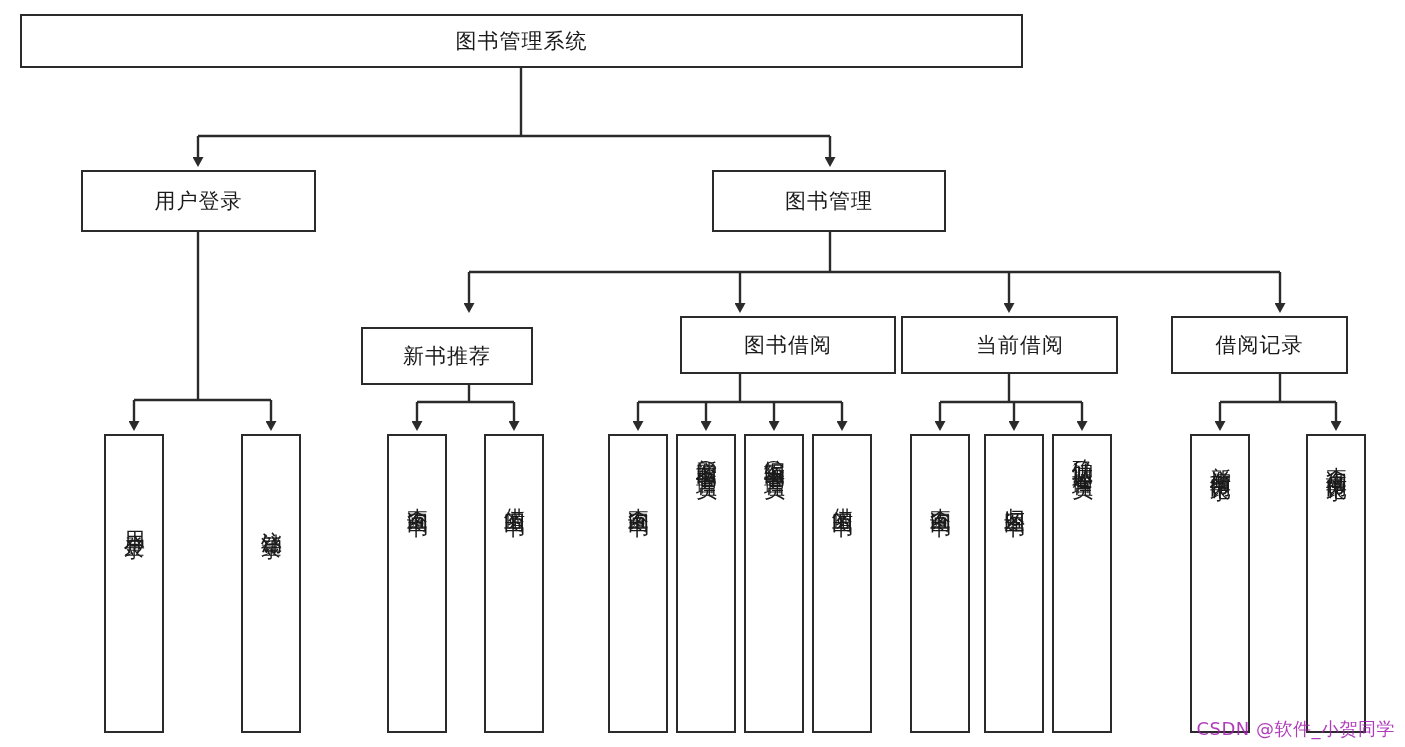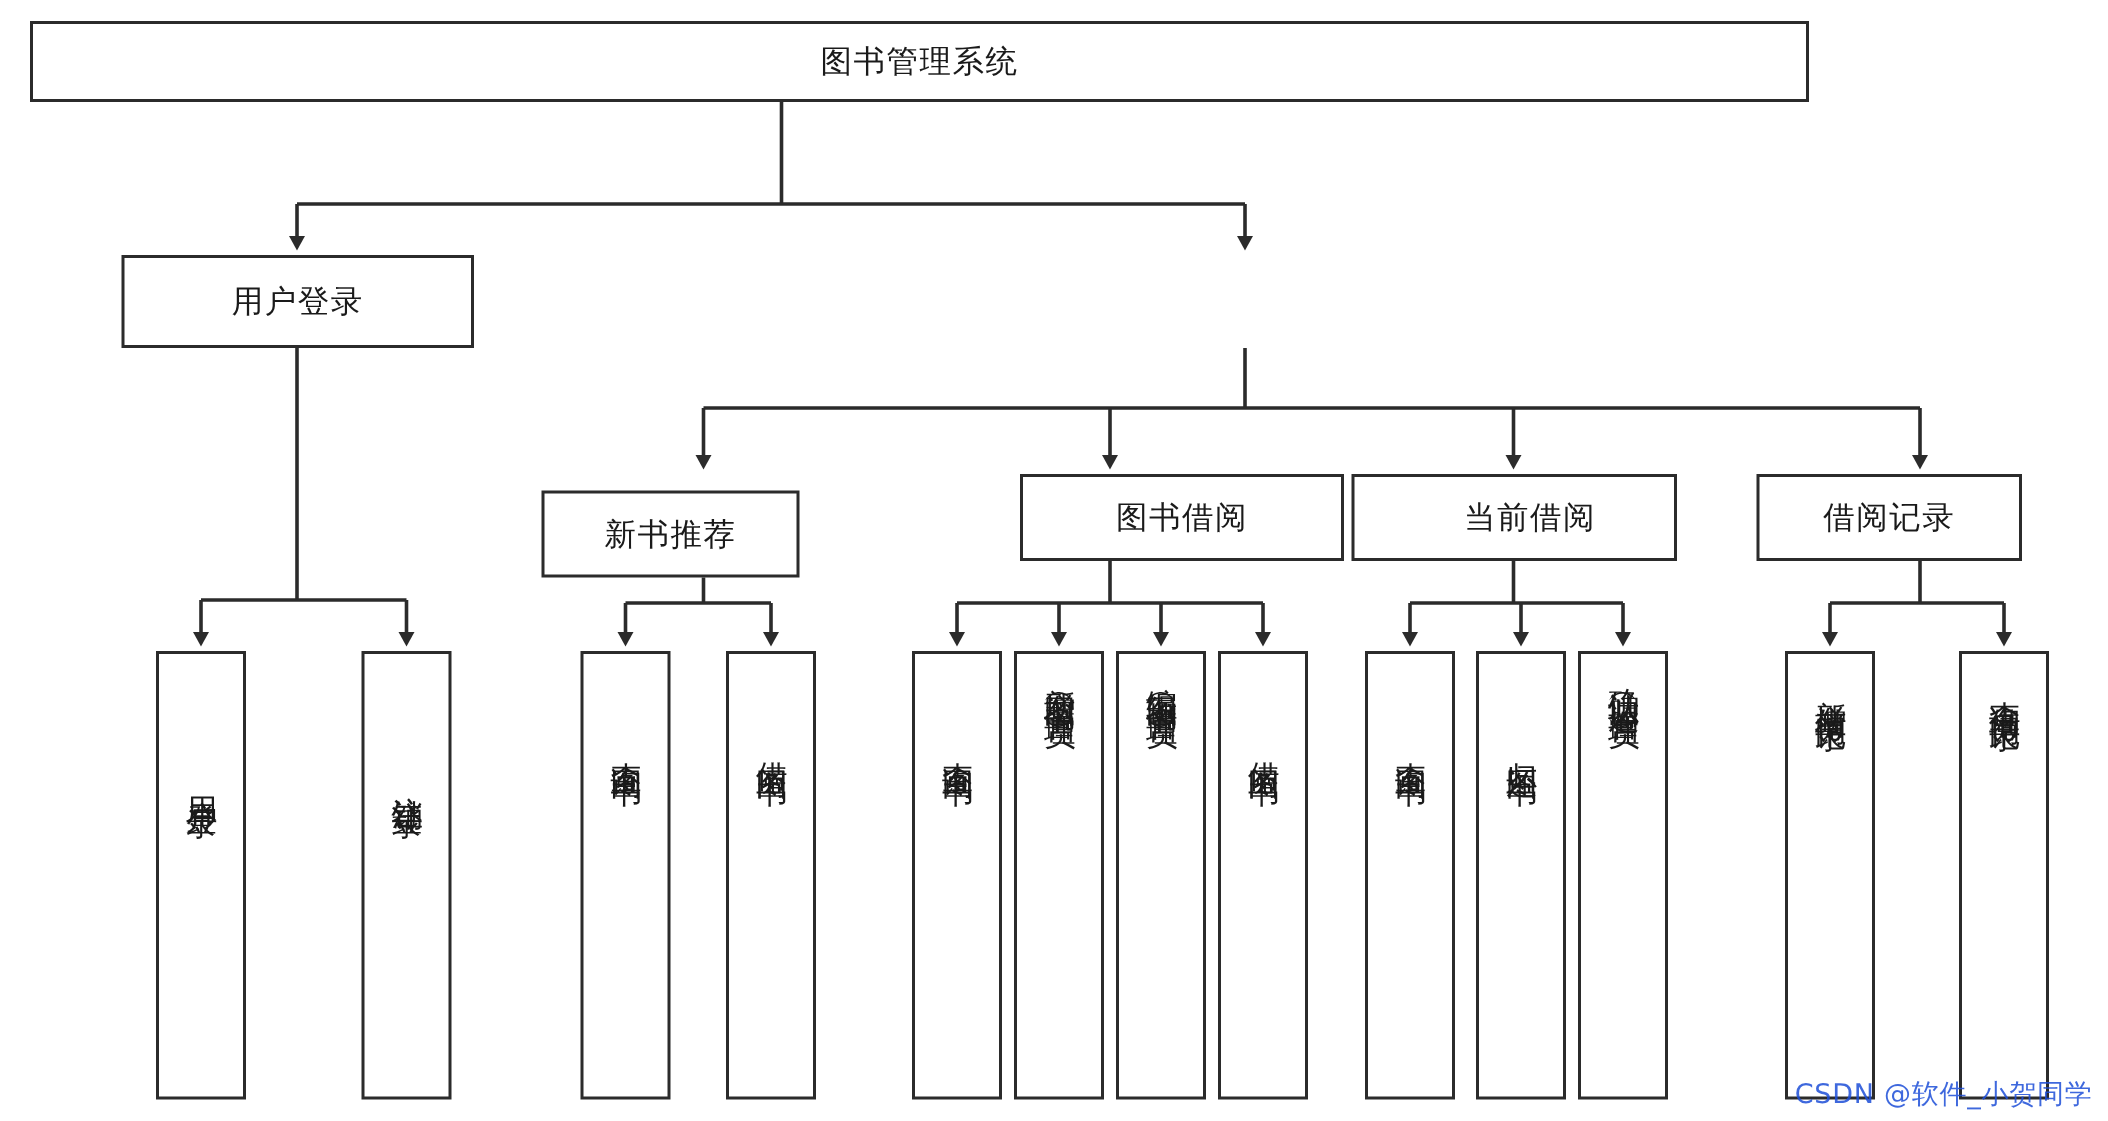--- a/index.html
+++ b/index.html
@@ -56,21 +56,21 @@
   }
   .node.vert.mid .label  { margin-top: 78px; }
   .node.vert.mid2 .label { margin-top: 55px; }
   .node.vert.top .label  { margin-top: 6px; }
   .node.vert.top2 .label { margin-top: 14px; }
   .watermark {
     position: absolute;
     right: 10px;
     bottom: 6px;
     font-size: 18px;
-    color: #1d4ed8;
+    color: #a21caf;
     opacity: .85;
     letter-spacing: .5px;
     white-space: nowrap;
   }
 </style>
 </head>
 <body>
 
 <div id="canvas">
 
@@ -117,26 +117,29 @@
       <path d="M1014,402 L1014,422" marker-end="url(#arrow)"></path>
       <path d="M1082,402 L1082,422" marker-end="url(#arrow)"></path>
 
       <path d="M1280,374 L1280,402"></path>
       <path d="M1220,402 L1336,402"></path>
       <path d="M1220,402 L1220,422" marker-end="url(#arrow)"></path>
       <path d="M1336,402 L1336,422" marker-end="url(#arrow)"></path>
     </g>
   </svg>
 
-  <div class="node horiz" style="left:20px; top:14px; width:1186px; height:54px;">
+  <div class="node horiz" style="left:20px; top:14px; width:1003px; height:54px;">
     <span class="label">图书管理系统</span>
   </div>
 
   <div class="node horiz" style="left:81px; top:170px; width:235px; height:62px;">
     <span class="label">用户登录</span>
+  </div>
+  <div class="node horiz" style="left:712px; top:170px; width:234px; height:62px;">
+    <span class="label">图书管理</span>
   </div>
 
   <div class="node horiz" style="left:361px; top:327px; width:172px; height:58px;">
     <span class="label">新书推荐</span>
   </div>
   <div class="node horiz" style="left:632px; top:316px; width:216px; height:58px;margin-left:48px;">
     <span class="label">图书借阅</span>
   </div>
   <div class="node horiz" style="left:901px; top:316px; width:217px; height:58px;padding-left:21px;">
     <span class="label">当前借阅</span>

